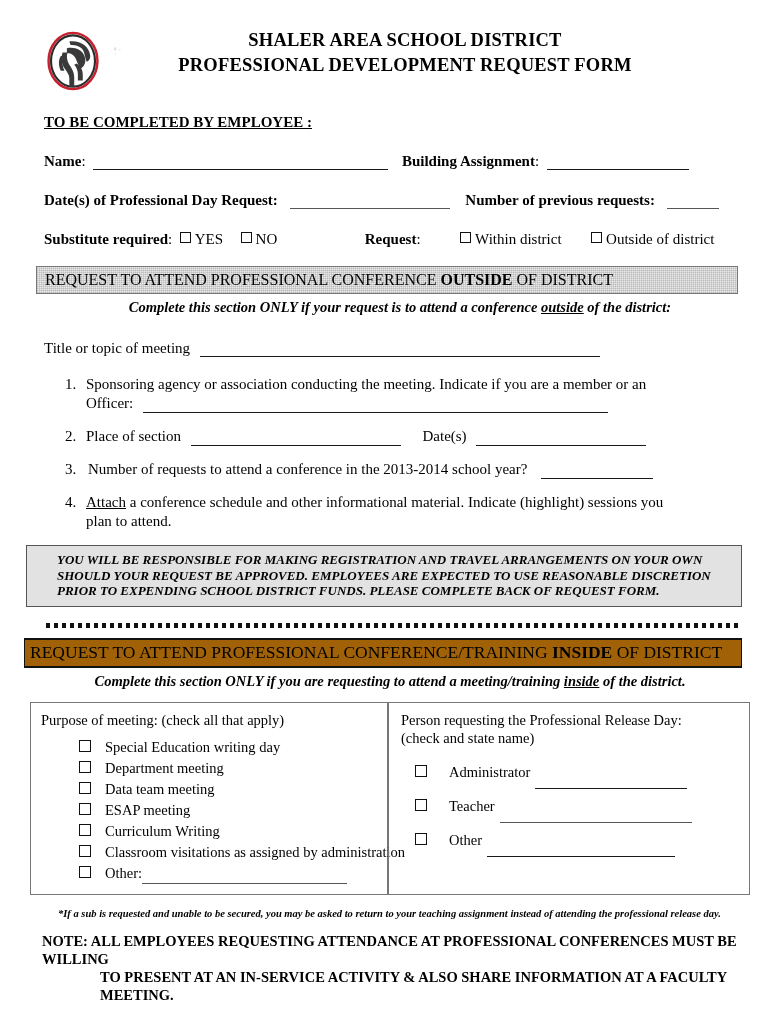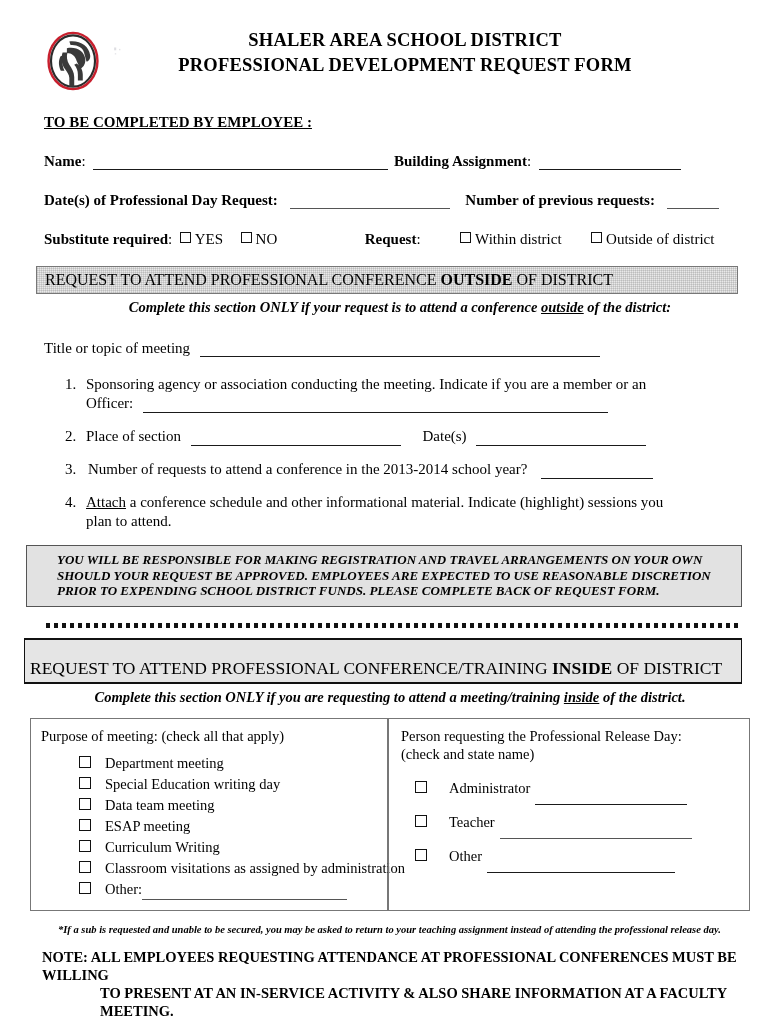--- a/index.html
+++ b/index.html
@@ -111,22 +111,22 @@
     font-size: 16px;
     line-height: 21px;
     white-space: nowrap;
   }
   .banner-inside {
     margin: 10px 28px 0 24px;
     border-top: 2.6px solid #111;
     border-bottom: 2.6px solid #111;
     border-left: 1px solid #111;
     border-right: 1px solid #111;
-    background: #e5e5e5;
-    padding: 18px 4px 3px 5px;
+    background: #a16207;
+    padding: 2px 4px 3px 5px;
     font-size: 17.5px;
     line-height: 21px;
     white-space: nowrap;
   }
   .banner b { font-weight: bold; }
 
   .sub-italic {
     text-align: center;
     font-style: italic;
     font-weight: bold;
@@ -253,21 +253,21 @@
       <div class="title-line">PROFESSIONAL DEVELOPMENT REQUEST FORM</div>
     </div>
   </div>
 
   
   <div class="sec-to-complete">TO BE COMPLETED BY EMPLOYEE :</div>
 
   <div class="fieldrow" style="margin-top:22px;">
     <span class="lbl">Name</span><span>:&nbsp;</span>
     <span class="rule" style="width:295px;"></span>
-    <span class="lbl" style="margin-left:2px;">Building Assignment</span><span>:&nbsp;</span>
+    <span class="lbl" style="margin-left:10px;">Building Assignment</span><span>:&nbsp;</span>
     <span class="rule" style="width:142px;"></span>
   </div>
 
   <div class="fieldrow" style="margin-top:22px;">
     <span class="lbl">Date(s) of Professional Day Request:</span>
     <span class="rule thin" style="width:160px;margin-left:8px;"></span>
     <span class="lbl" style="margin-left:12px;">Number of previous requests:</span>
     <span class="rule thin" style="width:52px;margin-left:8px;"></span>
   </div>
 
@@ -339,22 +339,22 @@
   <div class="sub-italic inside">
     <span>Complete this section ONLY if you are requesting to attend a meeting/training </span><span class="u">inside</span><span> of the district.</span>
   </div>
 
   
   <div class="twocol">
 
     <div class="cell left">
       <div class="cell-title">Purpose of meeting: (check all that apply)</div>
       <ul class="cklist">
+        <li><span class="cbbig"></span><span>Special Education writing day</span></li>
         <li><span class="cbbig"></span><span>Department meeting</span></li>
-        <li><span class="cbbig"></span><span>Special Education writing day</span></li>
         <li><span class="cbbig"></span><span>Data team meeting</span></li>
         <li><span class="cbbig"></span><span>ESAP meeting</span></li>
         <li><span class="cbbig"></span><span>Curriculum Writing</span></li>
         <li><span class="cbbig"></span><span>Classroom visitations as assigned by administration</span></li>
         <li><span class="cbbig"></span><span>Other:</span><span class="rule thin" style="width:205px;"></span></li>
       </ul>
     </div>
 
     <div class="cell right">
       <div class="cell-title">

